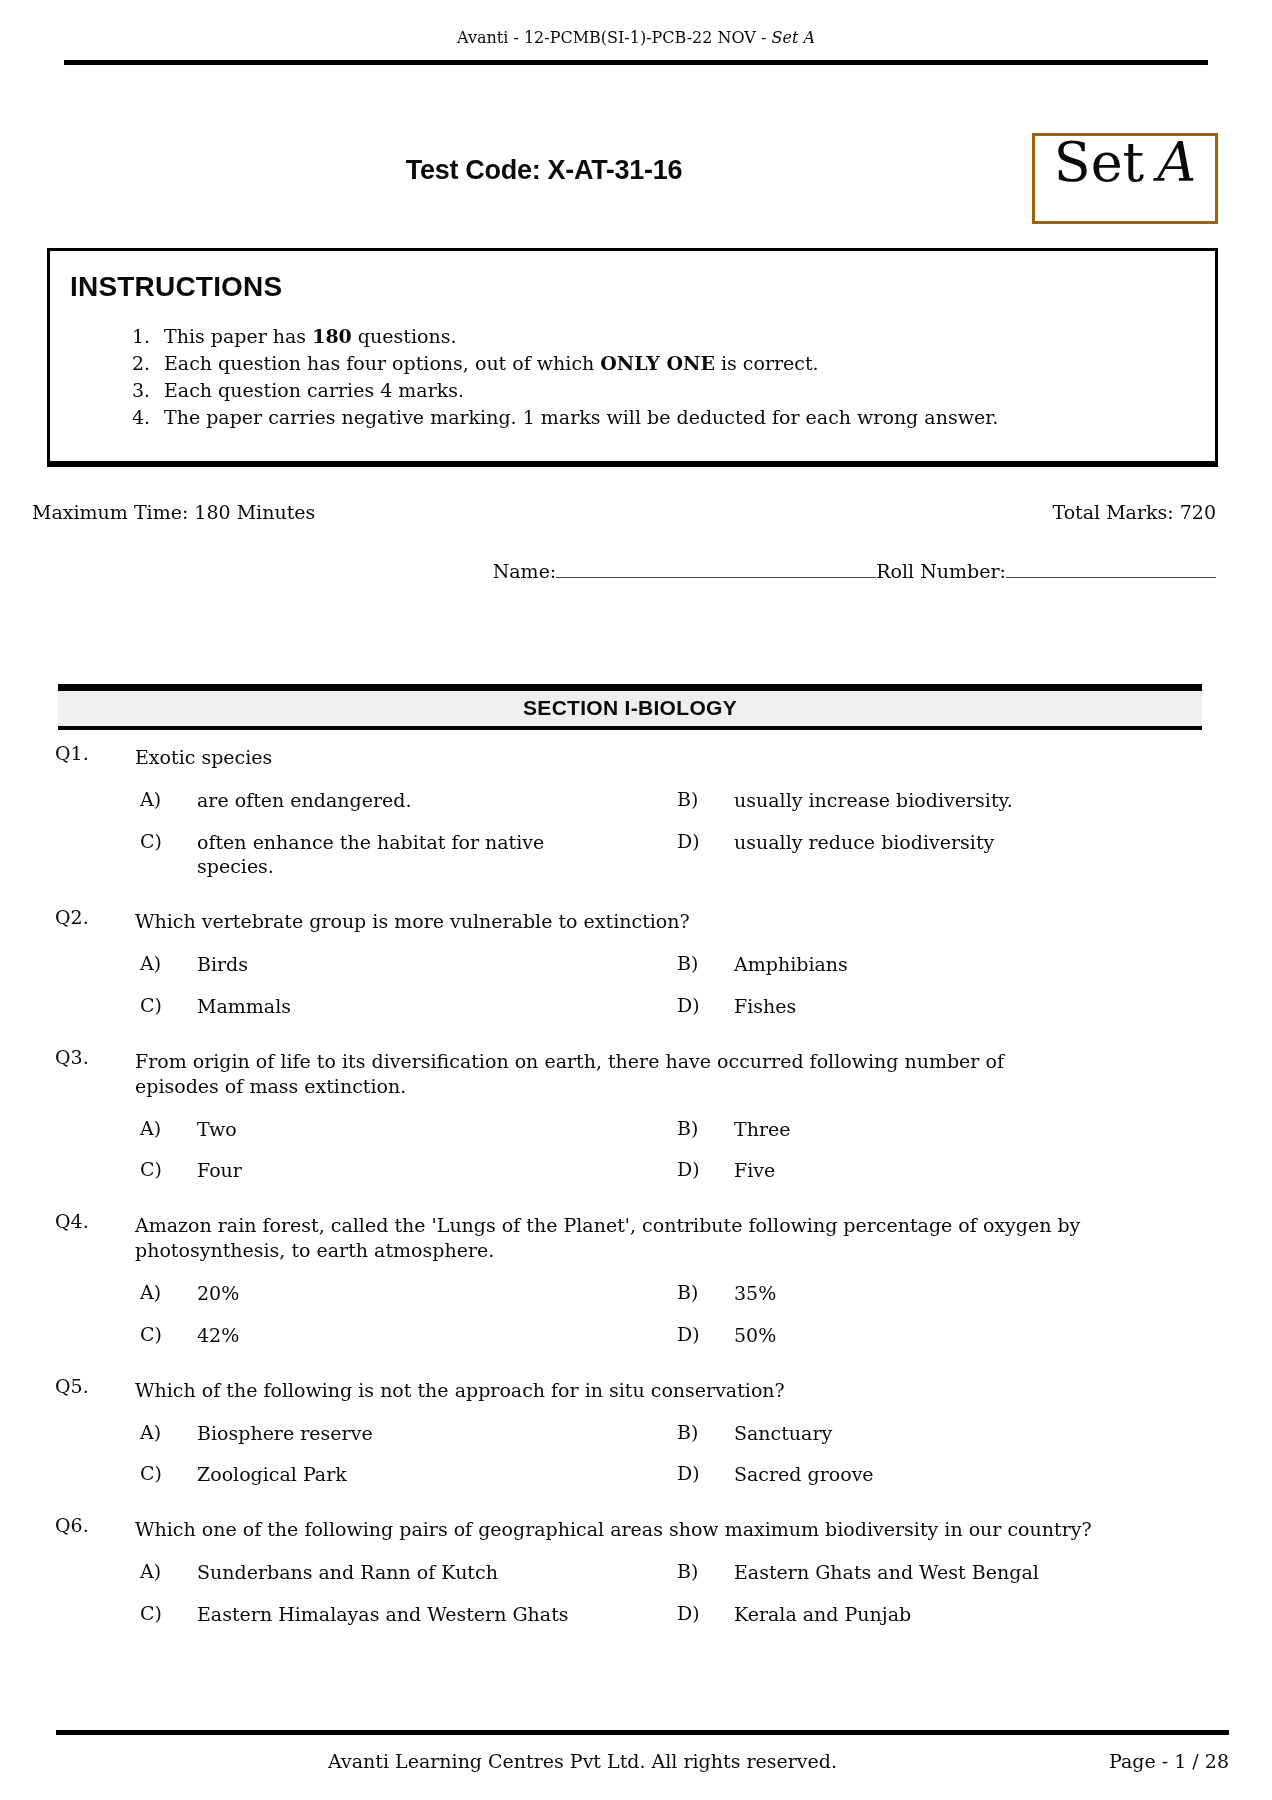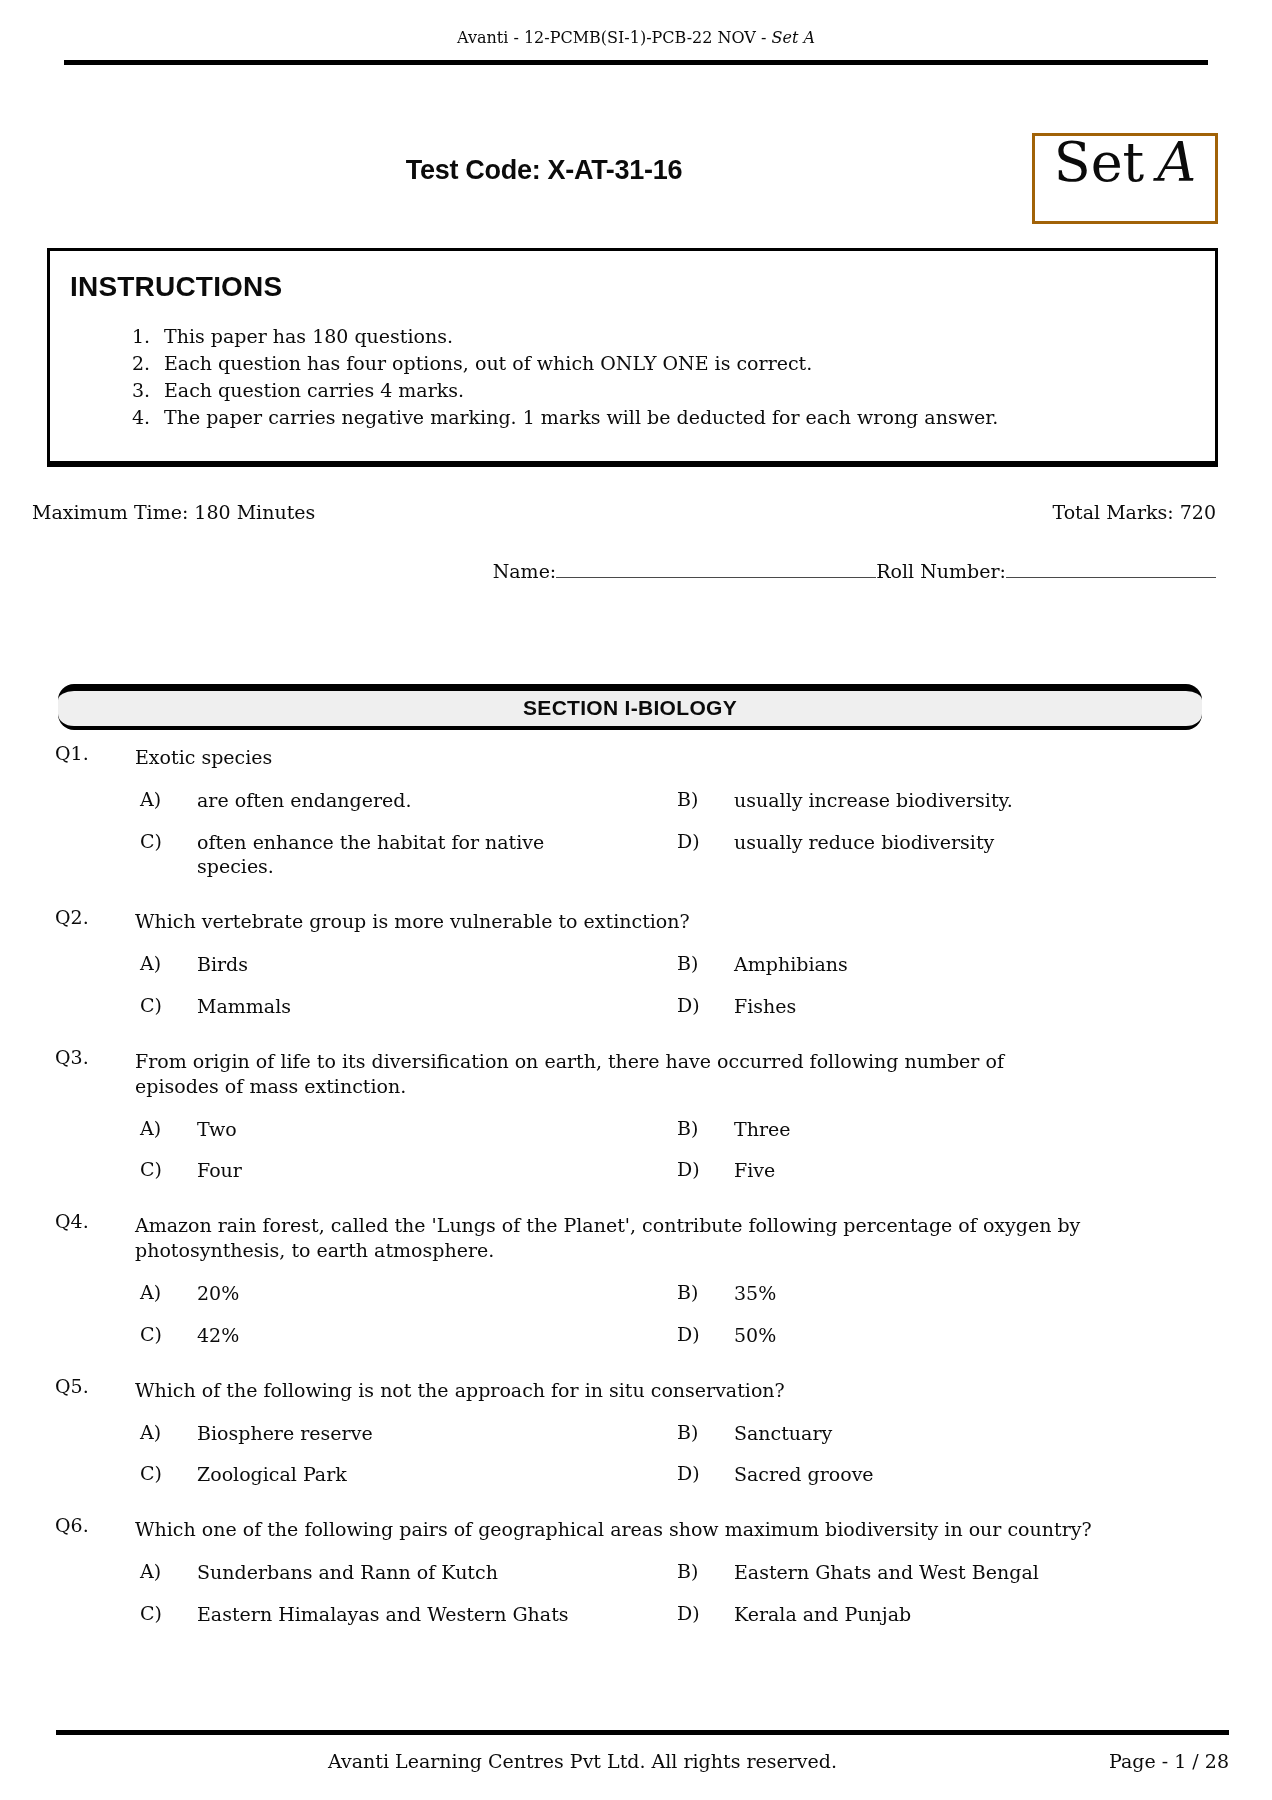--- a/index.html
+++ b/index.html
@@ -30,34 +30,34 @@
     margin:24px 54px 0 47px;
     border:3px solid #000; border-bottom-width:6px;
     padding:20px 20px 30px 20px;
   }
   .instructions .inst-heading {
     font-family:Liberation Sans, sans-serif; font-weight:bold;
     font-size:28px; margin:0 0 20px 0; letter-spacing:0.2px;
   }
   .inst-item { display:flex; padding-left:62px; line-height:1.42; }
   .inst-num { width:32px; flex:none; }
-  .inst-bold { font-weight:normal; }
+  .inst-bold { font-weight:bold; }
 
   .meta-row { display:flex; justify-content:space-between; margin:34px 56px 0 32px; }
   .name-row { display:flex; justify-content:flex-end; margin:36px 56px 0 56px; }
   .blank { display:inline-block; border-bottom:1.5px solid #4a4a4a; height:0.95em; }
   .name-blank { width:320px; }
   .roll-blank { width:210px; }
 
   .section-header {
     margin:102px 70px 0 58px;
     border-top:7px solid #000; border-bottom:4px solid #000;
     background:#efefef; text-align:center; padding:5px 0 6px 0;
     font-family:"Liberation Sans", sans-serif; font-weight:bold;
-    font-size:21px; letter-spacing:0.3px;border-radius:16px;
+    font-size:21px; letter-spacing:0.3px;
   }
 
   .questions { margin:15px 56px 0 55px; }
   .question { display:flex; margin-bottom:30px; }
   .qnum { width:80px; flex:none; position:relative; top:-3px; }
   .qbody { flex:1; min-width:0; }
   .qtext { line-height:1.32; margin-bottom:18px; }
   .options { display:grid; grid-template-columns:537px 1fr; row-gap:17px; margin-left:5px; }
   .option { display:flex; }
   .olabel { width:57px; flex:none; }

